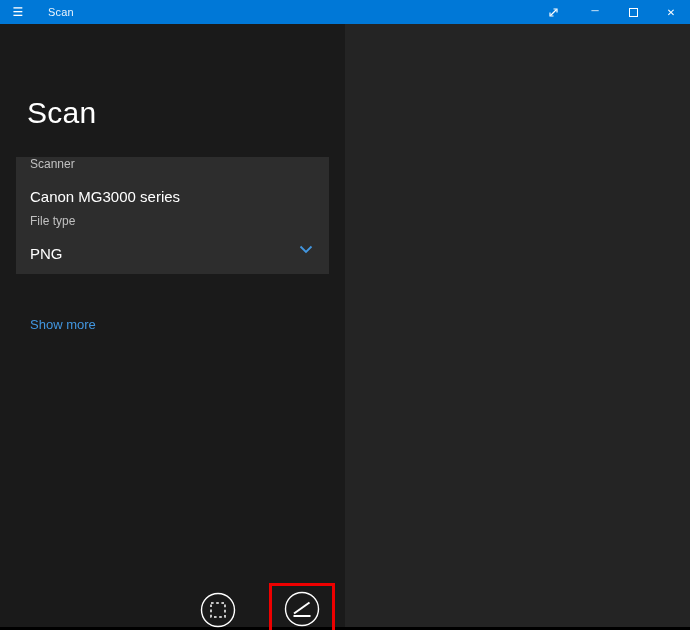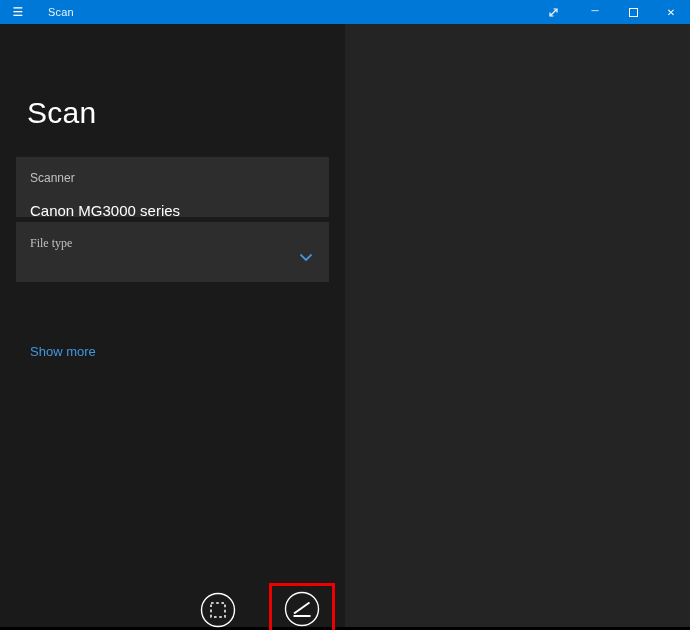--- a/index.html
+++ b/index.html
@@ -71,41 +71,40 @@
     font-weight: 300;
     color: #fff;
     letter-spacing: 0.3px;
   }
   .field {
     position: absolute;
     left: 16px;
     width: 313px;
     height: 60px;
     background: var(--field_bg, #2d2d2d);
-    padding: 14px 14px;
+    padding: 0 14px;
     cursor: default;
   }
   .field.scanner { top: 133px; }
-  .field.filetype { top: 198px; cursor: pointer; font-family: Liberation Serif, serif; }
+  .field.filetype { top: 190px; cursor: pointer; }
   .field-label { font-size: 12px; color: var(--label_text, #c0c0c0); }
   .field-value { font-size: 15px; color: #fff; margin-top: 17px; }
   .chevron {
     position: absolute;
     right: 16px;
     top: 31px;
   }
   .show-more {
     position: absolute;
     left: 30px;
     top: 293px;
     font-size: 13px;
     color: var(--accent, #4296df);
     cursor: pointer;
     text-decoration: none;
-    margin-top: 27px;
   }
 
   
   .tool-btn {
     position: absolute;
     width: 60px;
     display: flex;
     flex-direction: column;
     align-items: center;
     cursor: pointer;
@@ -162,20 +161,21 @@
 
       <h1 class="page-title">Scan</h1>
 
       <div class="field scanner">
         <div class="field-label">Scanner</div>
         <div class="field-value">Canon MG3000 series</div>
       </div>
 
       <div class="field filetype">
         <div class="field-label">File type</div>
+        <div class="field-value">PNG</div>
         <svg class="chevron" width="14" height="9" viewBox="0 0 14 9">
           <path d="M1.5 1.5 L7 7 L12.5 1.5" stroke="#4296df" stroke-width="1.8" fill="none"></path>
         </svg>
       </div>
 
       <a class="show-more">Show more</a>
 
       <button class="tool-btn preview">
         <svg width="38" height="38" viewBox="0 0 38 38">
           <circle cx="19" cy="19" r="16.5" fill="none" stroke="#fff" stroke-width="1.4"></circle>

